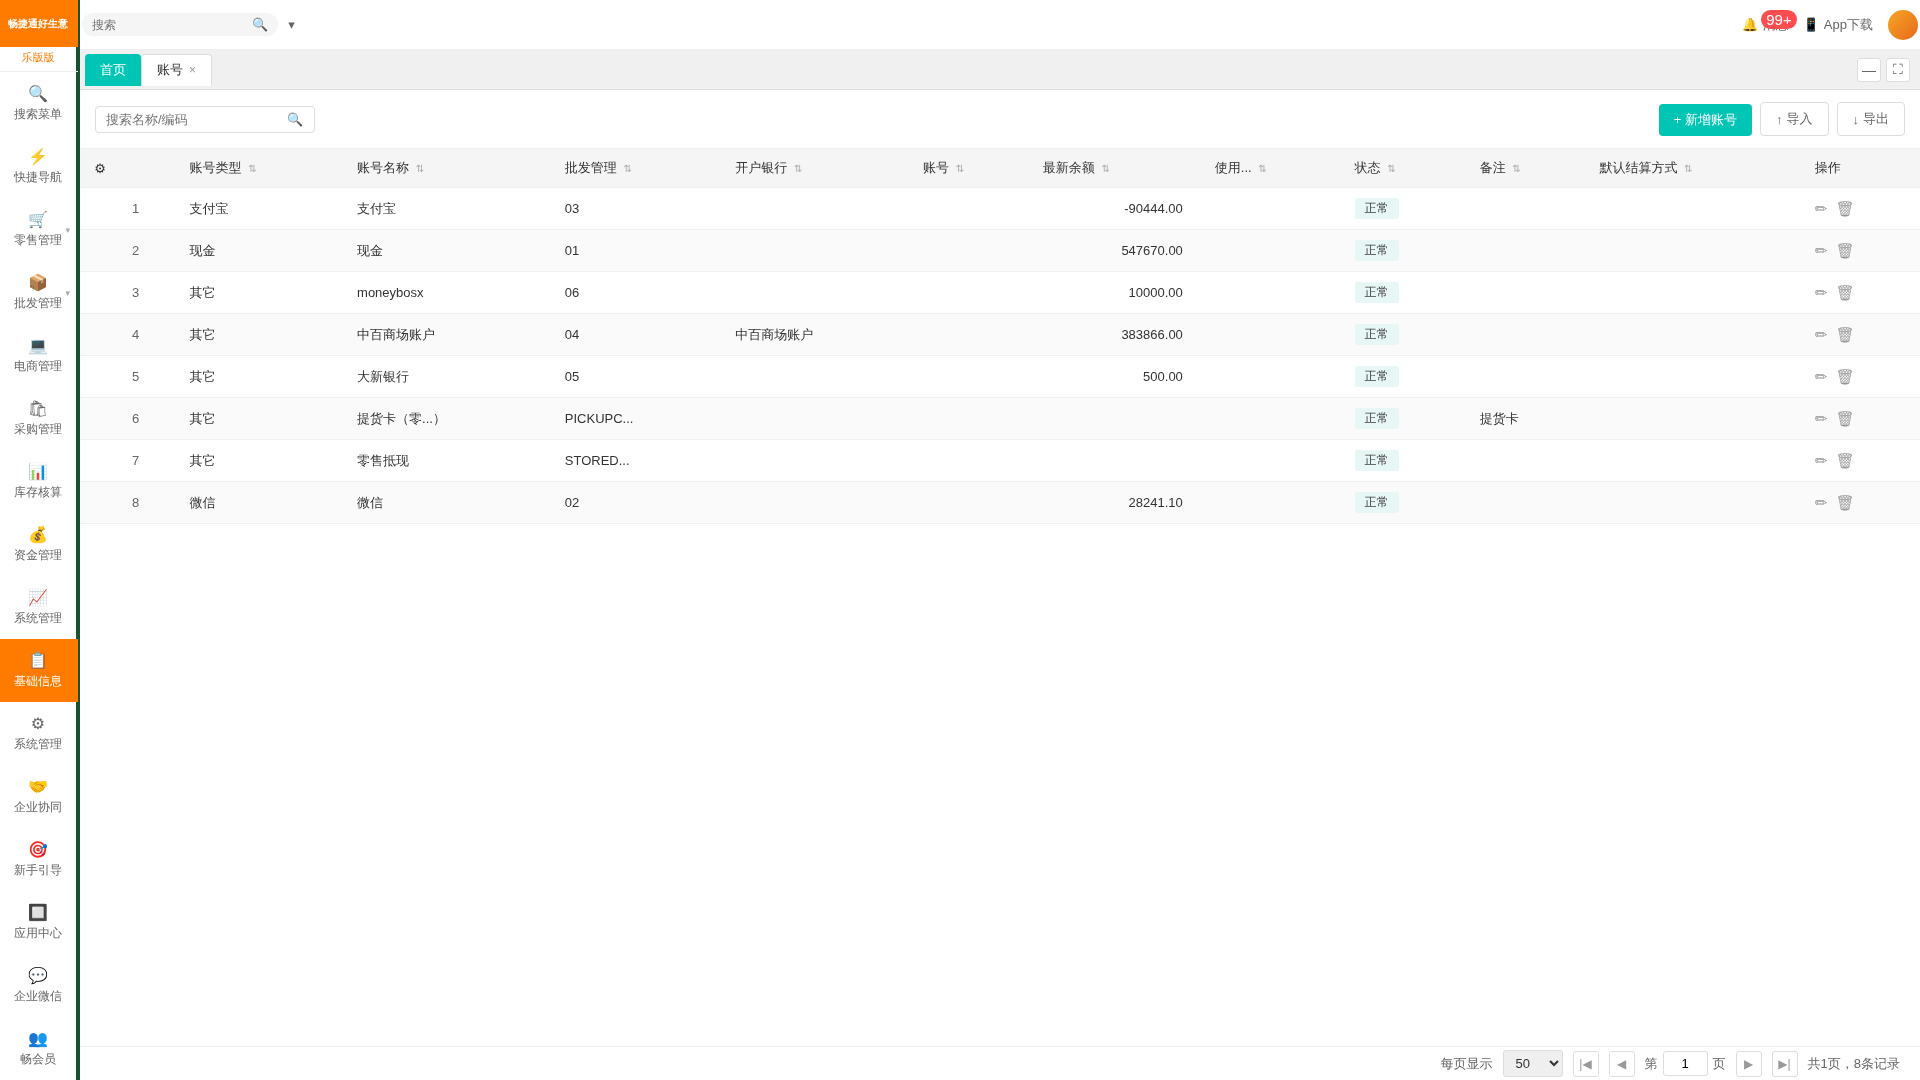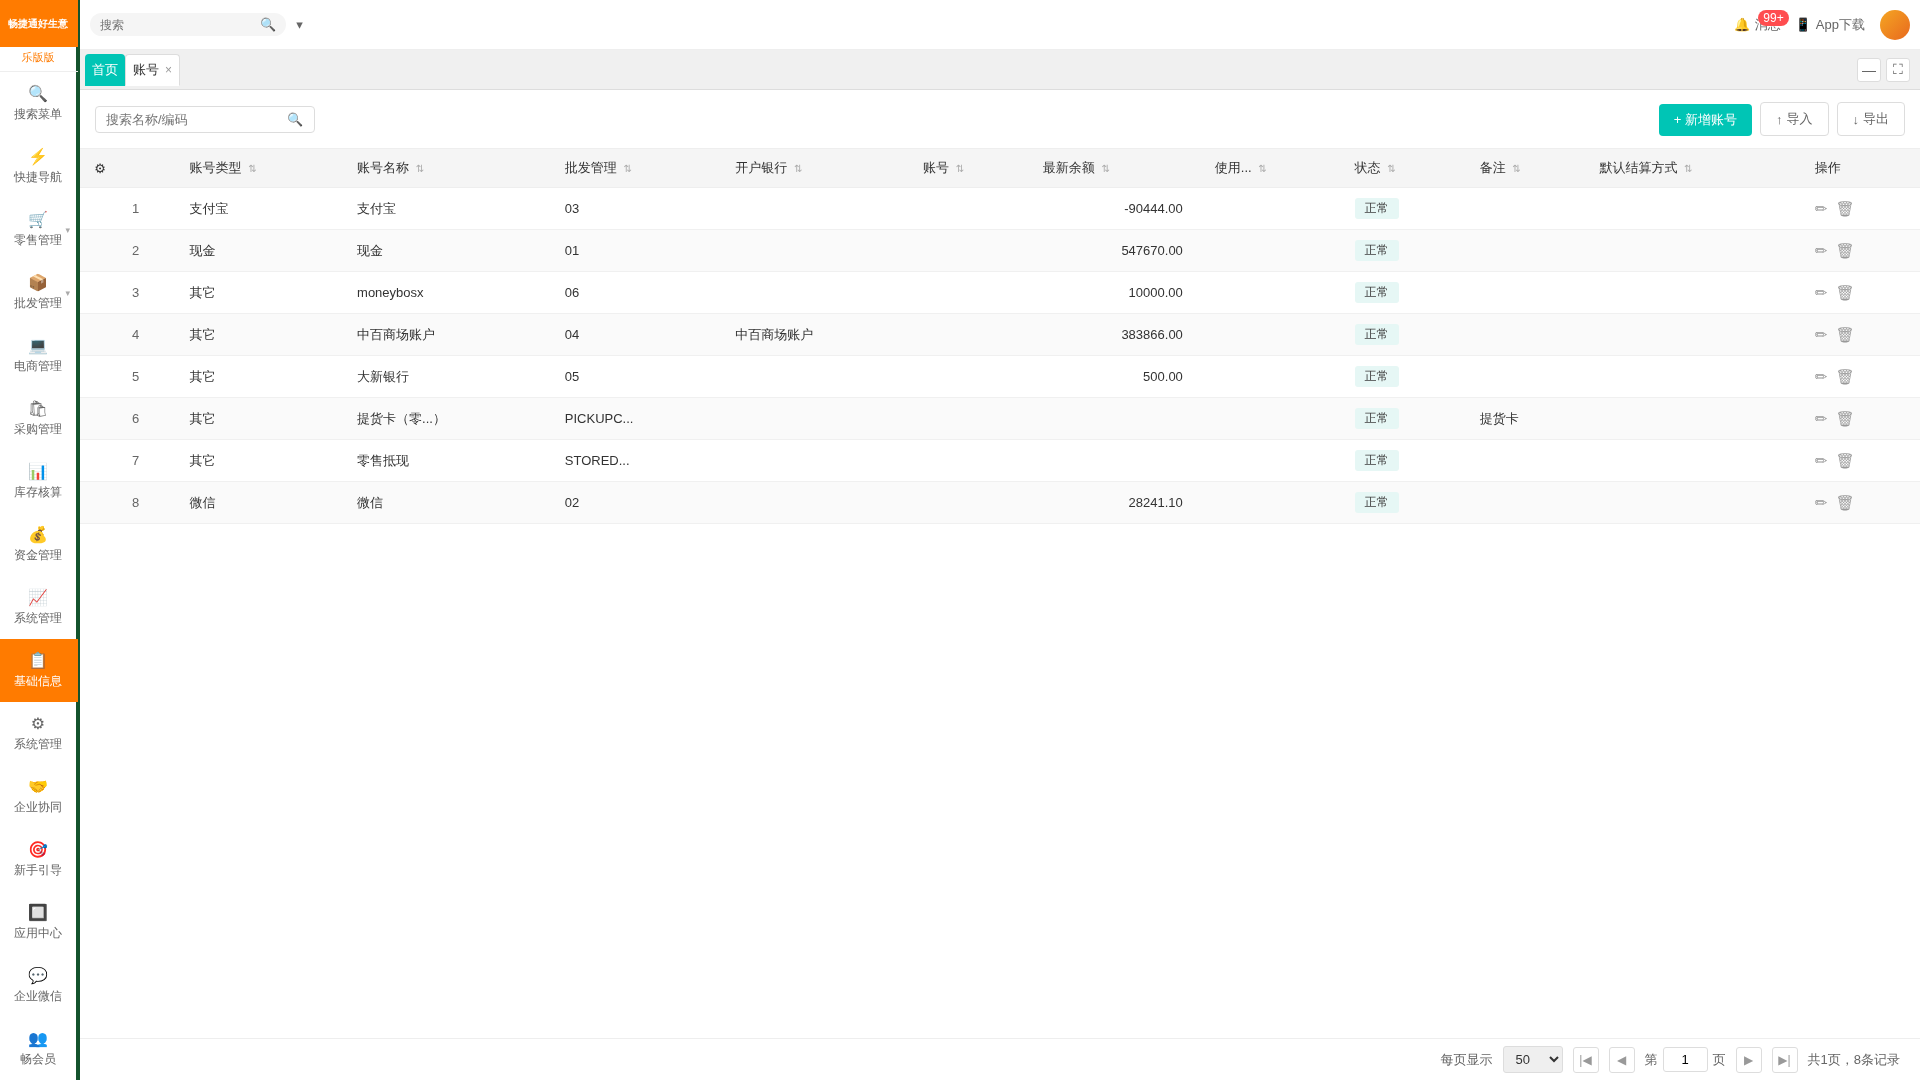--- a/index.html
+++ b/index.html
@@ -61,21 +61,21 @@
     }
 
     
     .top-nav {
       height: 50px;
       background: #fff;
       border-bottom: 1px solid #eee;
       display: flex;
       align-items: center;
       justify-content: space-between;
-      padding: 0 10px;
+      padding: 0 2px;
       flex-shrink: 0;
     }
     .top-nav-left {
       display: flex;
       align-items: center;
       gap: 10px;
     }
     .search-nav-box {
       display: flex;
       align-items: center;
@@ -88,40 +88,40 @@
     .search-nav-box input {
       border: none;
       background: transparent;
       outline: none;
       font-size: 12px;
       color: #999;
     }
     .nav-dropdown { display: flex; align-items: center; color: #666; cursor: pointer; font-size: 13px; gap: 3px; }
     .top-nav-right { display: flex; align-items: center; gap: 15px; }
     .nav-message { display: flex; align-items: center; gap: 4px; color: #666; font-size: 13px; cursor: pointer; position: relative; }
-    .badge { background: #ff4d4f; color: white; border-radius: 10px; font-size: 12px; padding: 1px 5px; position: absolute; top: -6px; right: -8px; }
+    .badge { background: #ff4d4f; color: white; border-radius: 10px; font-size: 15px; padding: 1px 5px; position: absolute; top: -6px; right: -8px; }
     .nav-download { display: flex; align-items: center; gap: 4px; color: #666; font-size: 13px; cursor: pointer; }
     .avatar { width: 30px; height: 30px; border-radius: 50%; background: #ccc; overflow: hidden; }
 
     
     .tab-bar {
       height: 40px;
       background: #f0f0f0;
       display: flex;
       align-items: center;
       padding: 0 5px;
       border-bottom: 1px solid #ddd;
       flex-shrink: 0;
       position: relative;
     }
     .tab {
       height: 32px;
       display: flex;
       align-items: center;
-      padding: 0 7px;
+      padding: 0 15px;
       border-radius: 4px 4px 0 0;
       cursor: pointer;
       font-size: 13px;
       gap: 6px;
     }
     .tab.home { background: #00c5b5; color: white; }
     .tab.active { background: white; color: #333; border: 1px solid #ddd; border-bottom: 1px solid white; }
     .tab-close { font-size: 12px; color: #999; cursor: pointer; }
     .tab-bar-actions { position: absolute; right: 10px; top: 50%; transform: translateY(-50%); display: flex; gap: 5px; }
     .tab-action-btn { width: 24px; height: 24px; border: 1px solid #ddd; background: white; border-radius: 3px; display: flex; align-items: center; justify-content: center; cursor: pointer; font-size: 14px; color: #666; }
@@ -213,21 +213,21 @@
       border-radius: 3px;
       font-size: 12px;
       background: #e6f7f5;
       color: #404040;
     }
     .action-btns { display: flex; gap: 8px; }
     .action-btn { color: #999; cursor: pointer; font-size: 15px; }
 
     
     .pagination {
-      height: 42px;
+      height: 34px;
       border-top: 1px solid #eee;
       display: flex;
       align-items: center;
       justify-content: flex-end;
       padding: 0 20px;
       gap: 10px;
       background: white;
       flex-shrink: 0;
     }
     .pagination-label { color: #666; font-size: 13px; }

